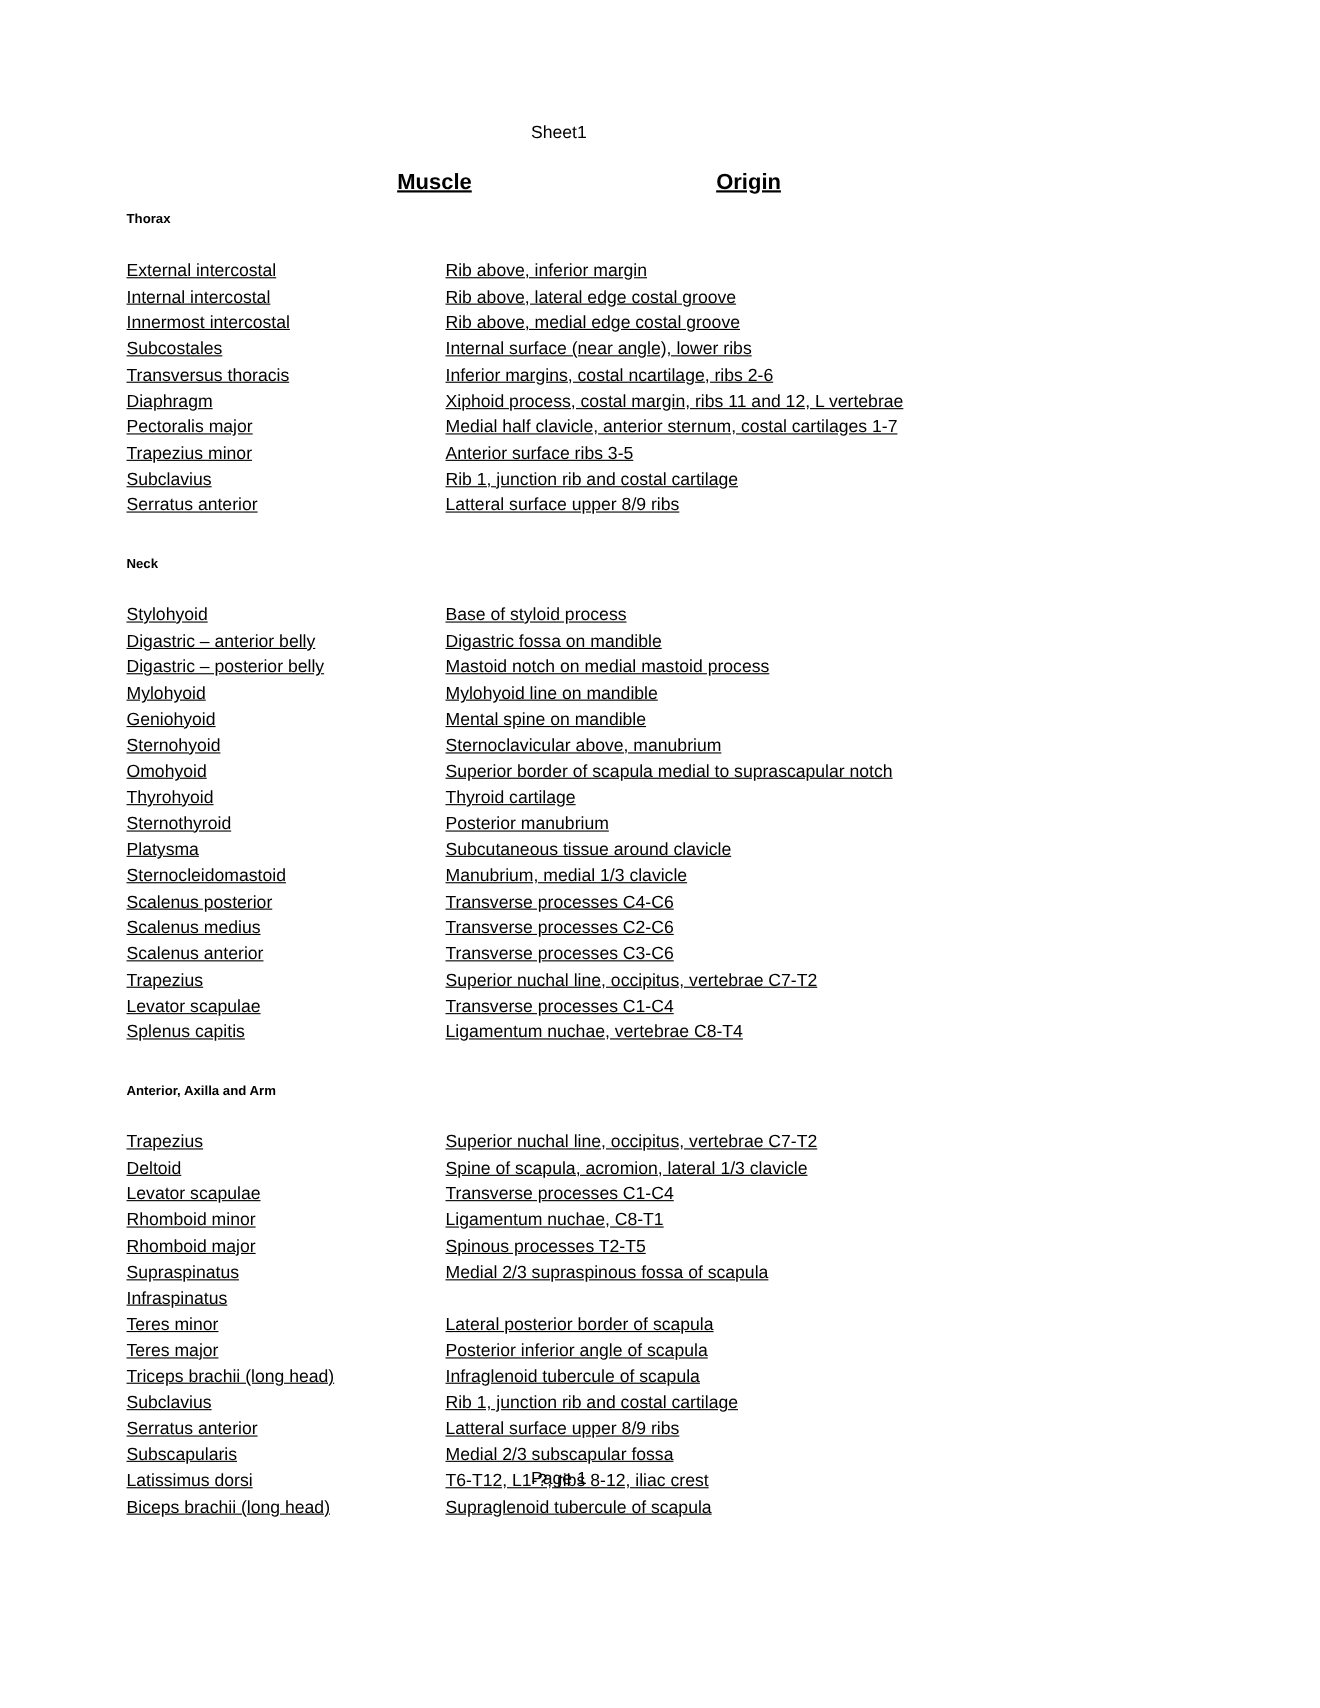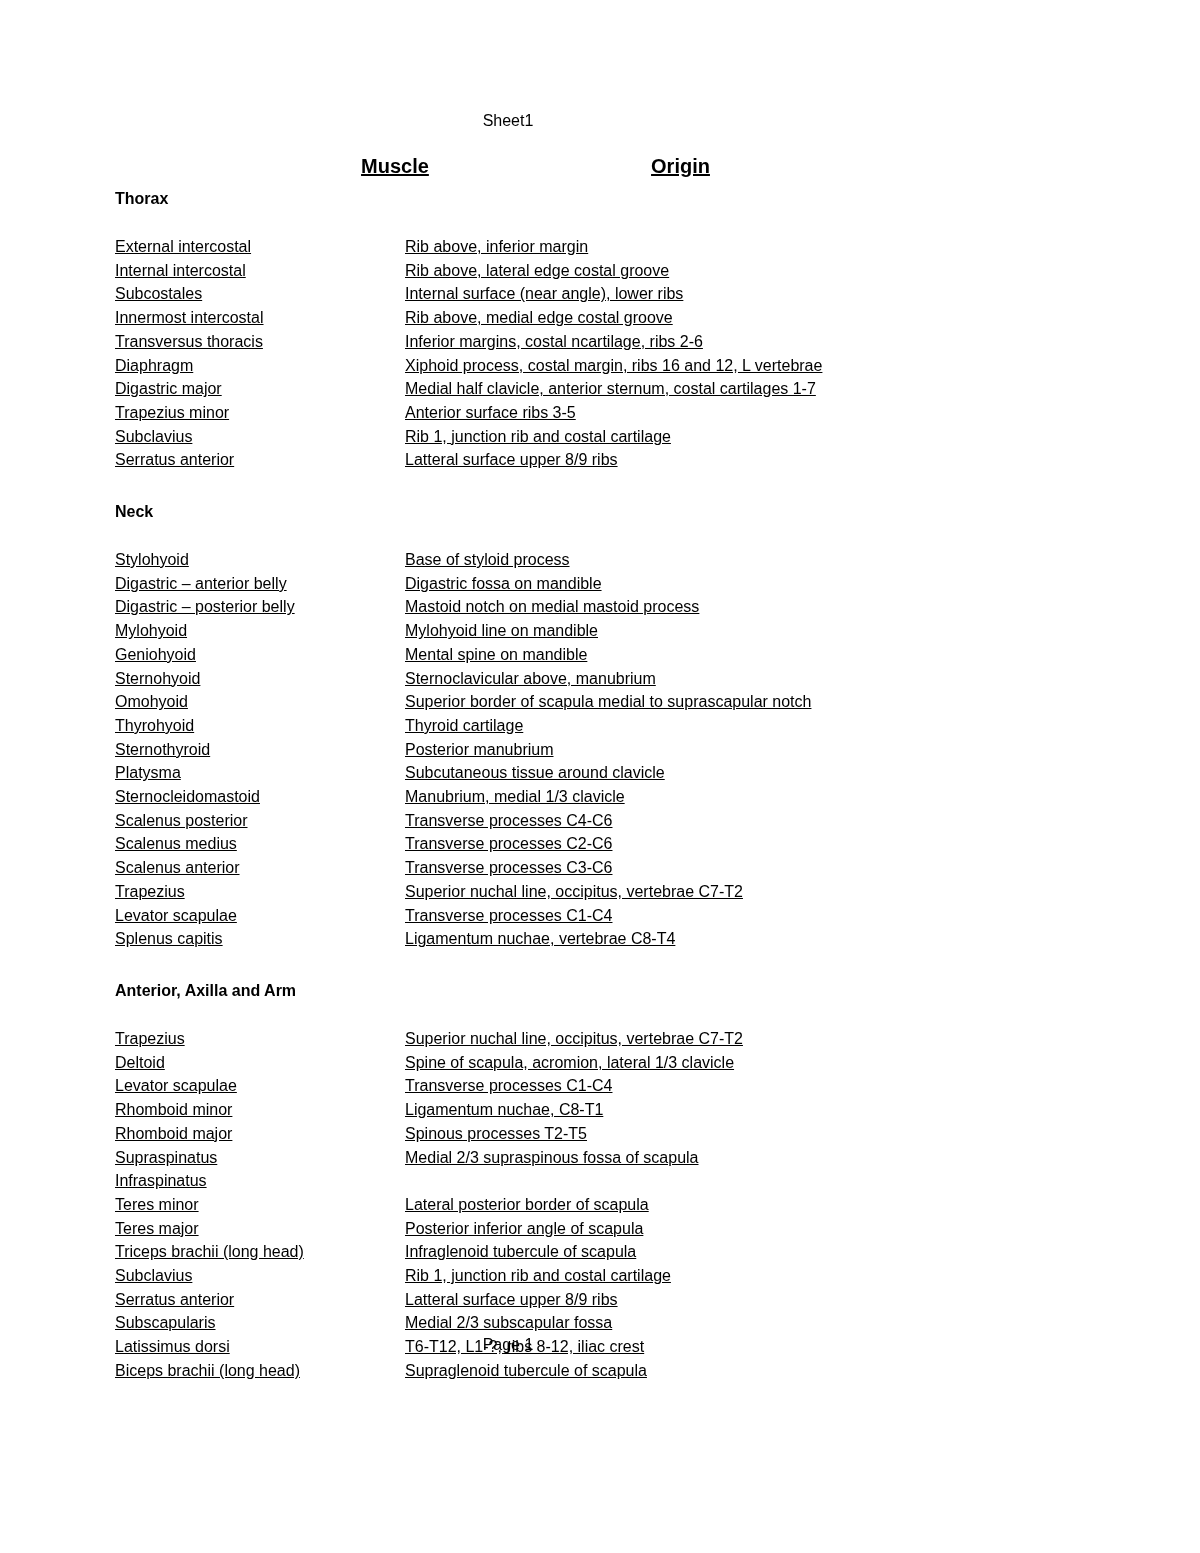--- a/index.html
+++ b/index.html
@@ -48,21 +48,21 @@
     flex: 0 0 290px;
   }
   .section {
     margin-top: 28px;
   }
   .section:first-child {
     margin-top: 8px;
   }
   .section-title {
     font-weight: bold;
-    font-size: 16px;
+    font-size: 12px;
     line-height: 24px;
     margin: 0 0 24px 0;
   }
   .row {
     display: flex;
     line-height: 23.7px;
     text-decoration: underline;
   }
   .muscle-cell {
     width: 290px;
@@ -97,37 +97,37 @@
           <div class="section-title">Thorax</div>
           <div class="row">
             <span class="muscle-cell">External intercostal</span>
             <span class="origin-cell">Rib above, inferior margin</span>
           </div>
           <div class="row">
             <span class="muscle-cell">Internal intercostal</span>
             <span class="origin-cell">Rib above, lateral edge costal groove</span>
           </div>
           <div class="row">
+            <span class="muscle-cell">Innermost intercostal</span>
+            <span class="origin-cell">Rib above, medial edge costal groove</span>
+          </div>
+          <div class="row">
             <span class="muscle-cell">Subcostales</span>
             <span class="origin-cell">Internal surface (near angle), lower ribs</span>
           </div>
           <div class="row">
-            <span class="muscle-cell">Innermost intercostal</span>
-            <span class="origin-cell">Rib above, medial edge costal groove</span>
-          </div>
-          <div class="row">
             <span class="muscle-cell">Transversus thoracis</span>
             <span class="origin-cell">Inferior margins, costal ncartilage, ribs 2-6</span>
           </div>
           <div class="row">
             <span class="muscle-cell">Diaphragm</span>
-            <span class="origin-cell">Xiphoid process, costal margin, ribs 16 and 12, L vertebrae</span>
-          </div>
-          <div class="row">
-            <span class="muscle-cell">Digastric major</span>
+            <span class="origin-cell">Xiphoid process, costal margin, ribs 11 and 12, L vertebrae</span>
+          </div>
+          <div class="row">
+            <span class="muscle-cell">Pectoralis major</span>
             <span class="origin-cell">Medial half clavicle, anterior sternum, costal cartilages 1-7</span>
           </div>
           <div class="row">
             <span class="muscle-cell">Trapezius minor</span>
             <span class="origin-cell">Anterior surface ribs 3-5</span>
           </div>
           <div class="row">
             <span class="muscle-cell">Subclavius</span>
             <span class="origin-cell">Rib 1, junction rib and costal cartilage</span>
           </div>

